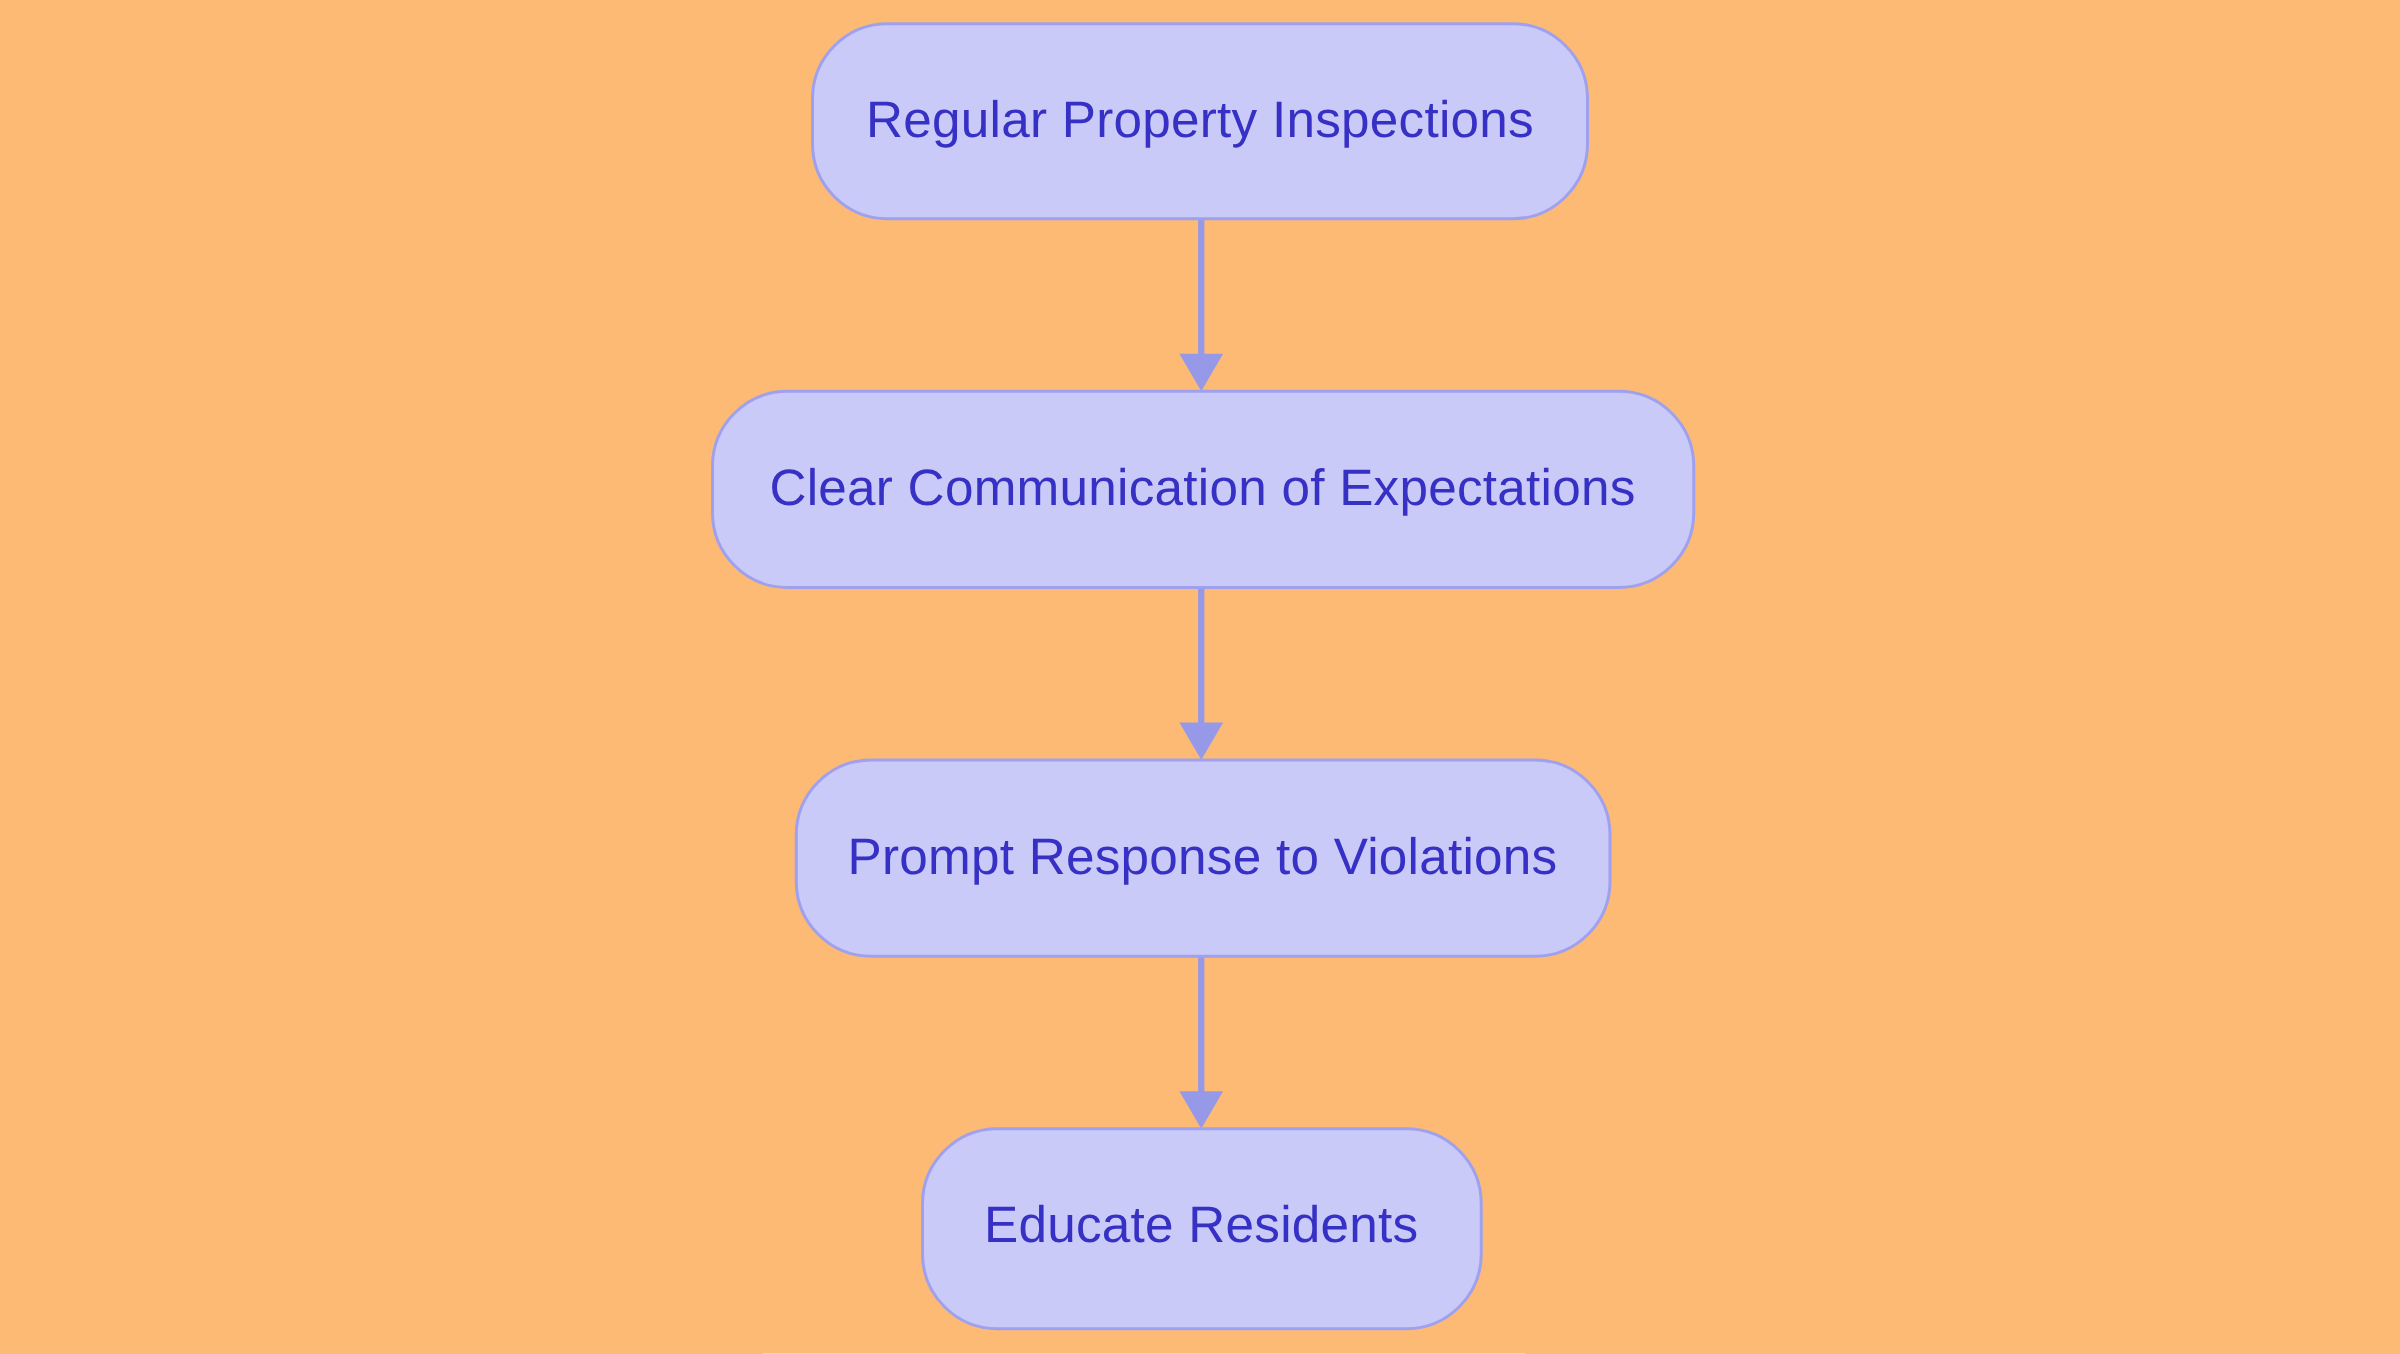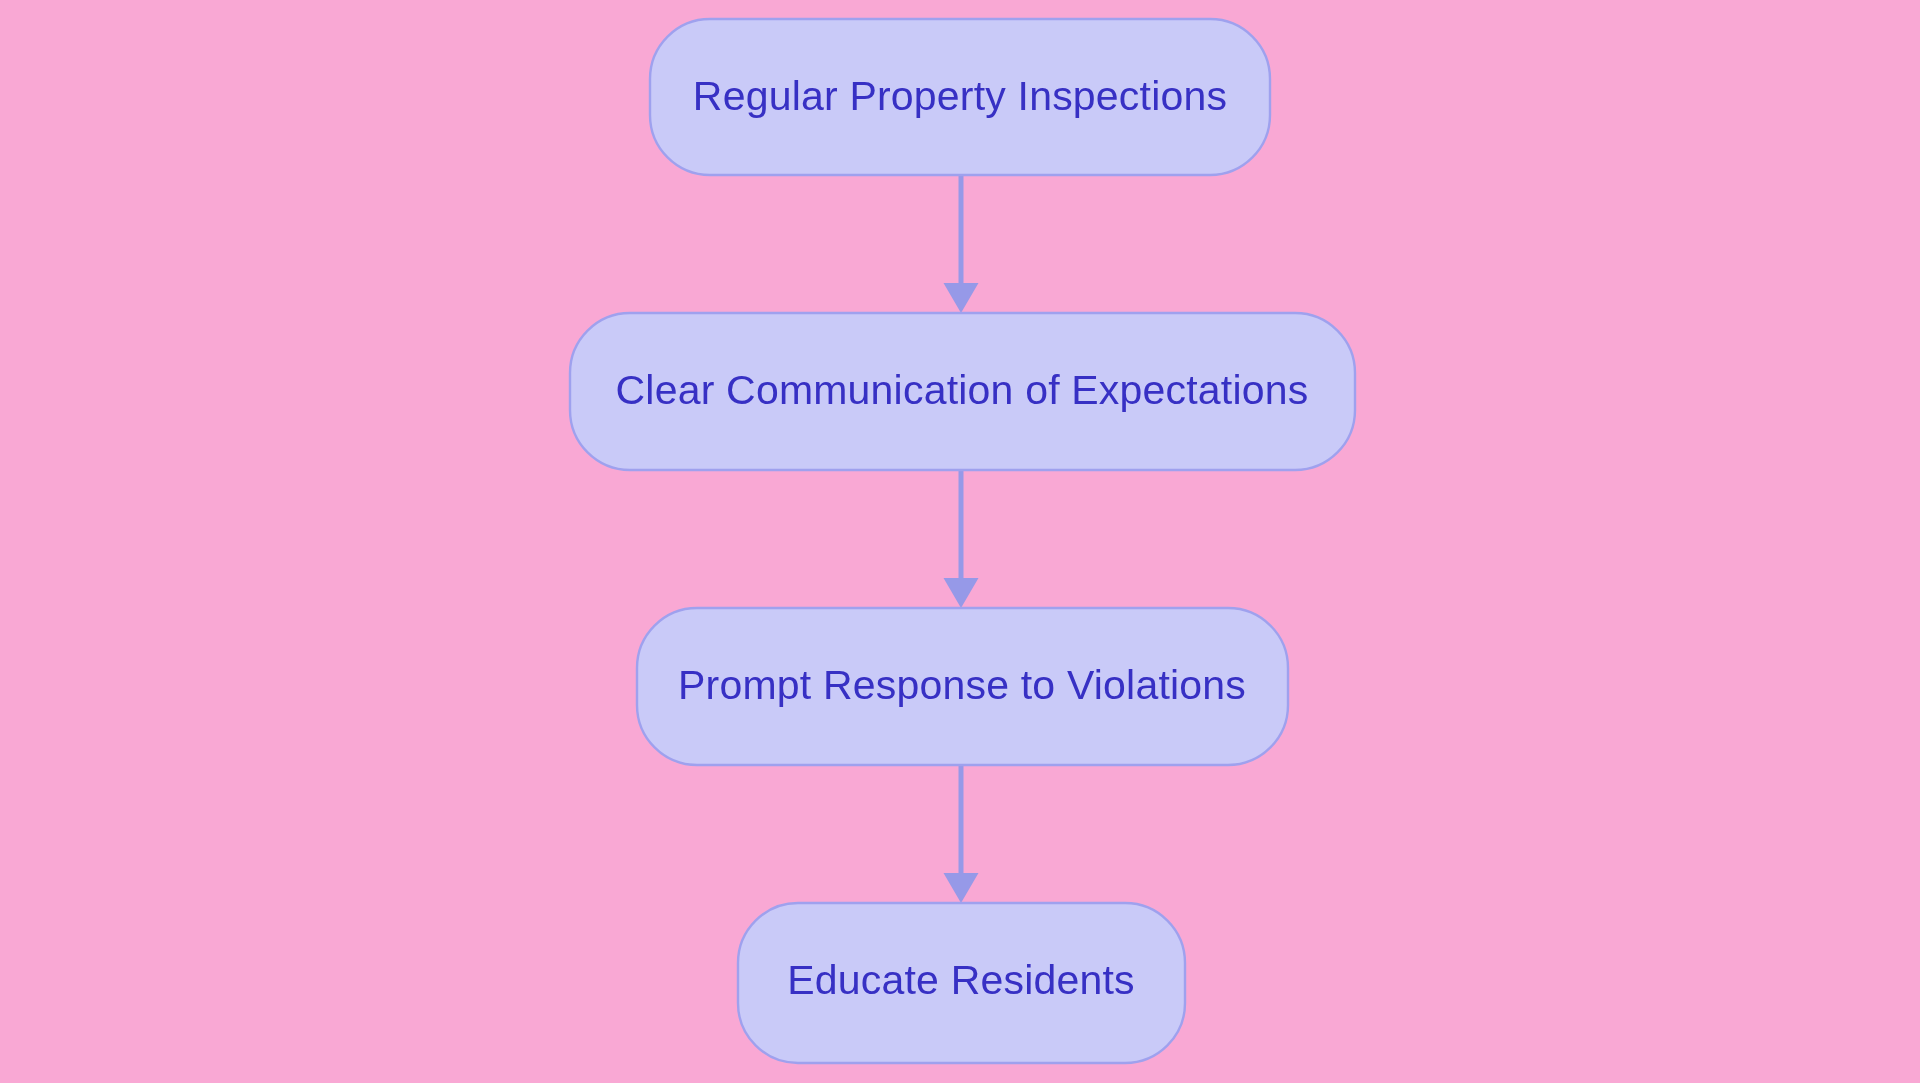--- a/index.html
+++ b/index.html
@@ -8,21 +8,21 @@
     padding: 0;
     background: #ffffff;
   }
   body {
     font-family: "Liberation Sans", sans-serif;
   }
   #canvas {
     position: relative;
     width: 1920px;
     height: 1083px;
-    background: #f9a8d4;
+    background: #fdba74;
     overflow: hidden;
   }
   #flow-svg {
     position: absolute;
     top: 0;
     left: 0;
     width: 1920px;
     height: 1083px;
     display: block;
   }

